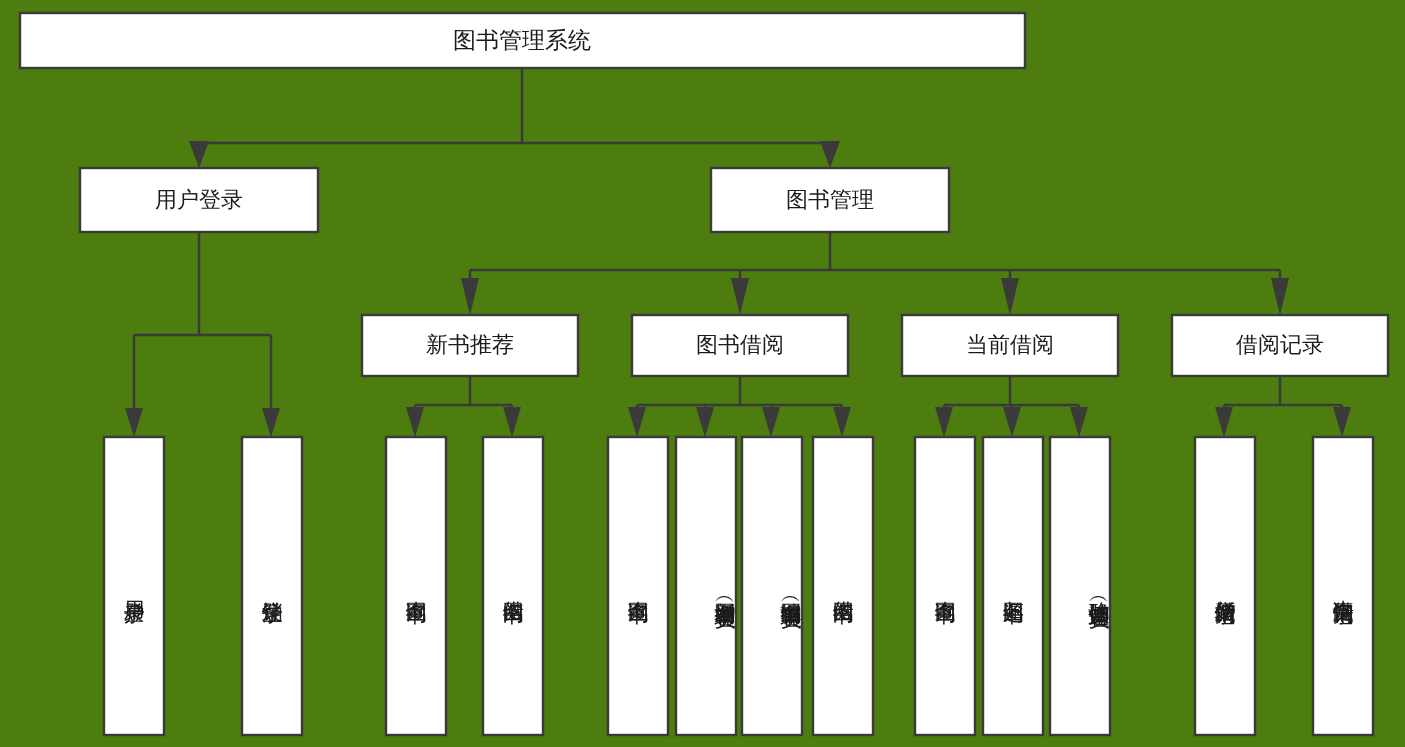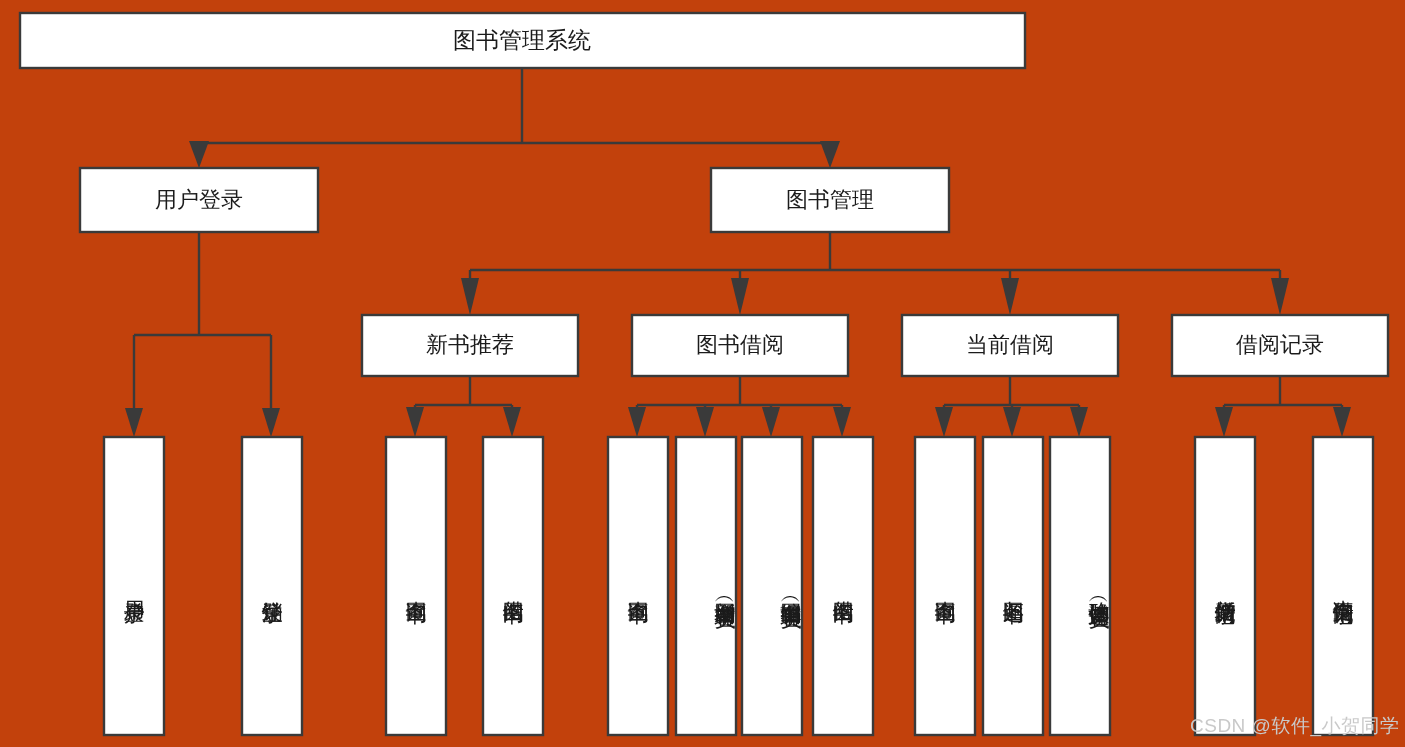--- a/index.html
+++ b/index.html
@@ -7,21 +7,21 @@
     padding: 0;
     background: #ffffff;
   }
   body {
     font-family: "Liberation Sans", "DejaVu Sans", sans-serif;
   }
   #diagram-root {
     position: relative;
     width: 1405px;
     height: 747px;
-    background: #c2410c;
+    background: #4d7c0f;
     overflow: hidden;
   }
   svg.canvas {
     position: absolute;
     left: 0;
     top: 0;
     width: 1405px;
     height: 747px;
     display: block;
   }
@@ -215,15 +215,14 @@
   <div class="leaf-label" style="left:608px; top:437px; width:60px; height:298px;">查询图书</div>
   <div class="leaf-label" style="left:676px; top:437px; width:60px; height:298px; align-items:flex-start; padding-top:6px; box-sizing:border-box;">新增图书（管理员）</div>
   <div class="leaf-label" style="left:742px; top:437px; width:60px; height:298px; align-items:flex-start; padding-top:6px; box-sizing:border-box;">编辑图书（管理员）</div>
   <div class="leaf-label" style="left:813px; top:437px; width:60px; height:298px;">借阅图书</div>
   <div class="leaf-label" style="left:915px; top:437px; width:60px; height:298px;">查询图书</div>
   <div class="leaf-label" style="left:983px; top:437px; width:60px; height:298px;">归还图书</div>
   <div class="leaf-label" style="left:1050px; top:437px; width:60px; height:298px; align-items:flex-start; padding-top:6px; box-sizing:border-box;">确认归还（管理员）</div>
   <div class="leaf-label" style="left:1195px; top:437px; width:60px; height:298px;">新增借阅记录</div>
   <div class="leaf-label" style="left:1313px; top:437px; width:60px; height:298px;">查询借阅记录</div>
 
-  <div class="watermark" style="left:1190px; top:713px;">CSDN @软件_小贺同学</div>
 
 </div>
 
 </body></html>

